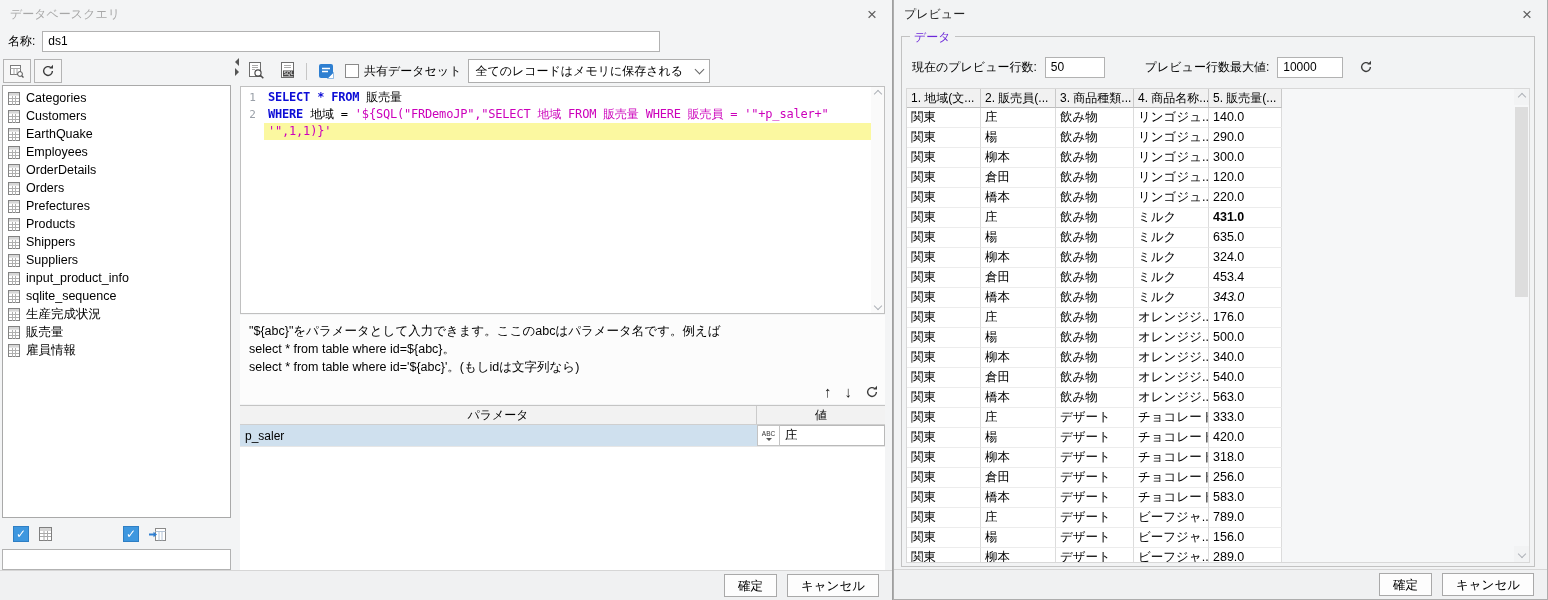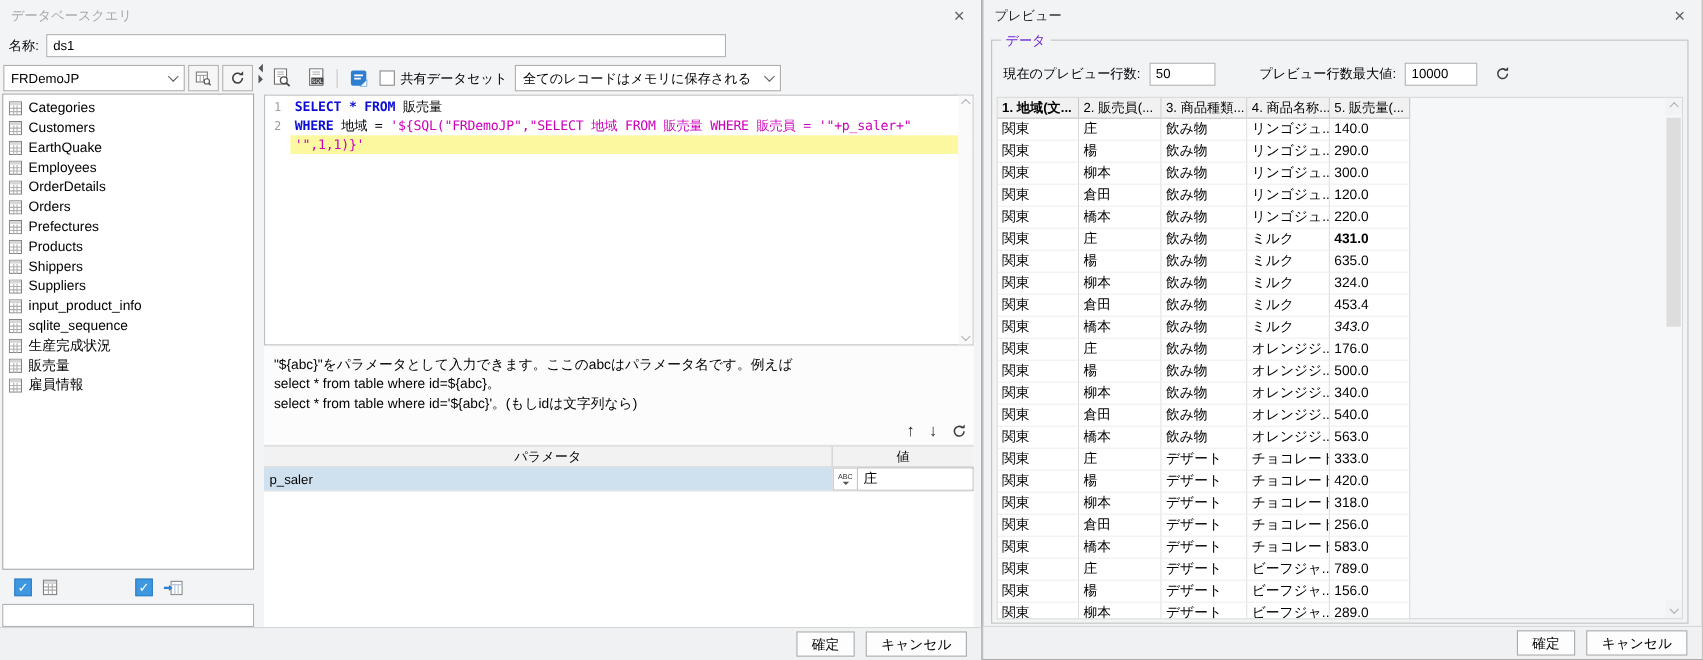--- a/index.html
+++ b/index.html
@@ -135,24 +135,20 @@
     <span class="close-x">×</span>
   </div>
 
   <div class="name-row">
     <span>名称:</span>
     <input id="nameInput" class="txt-input" value="ds1" style="">
   </div>
 
   <div class="left-col">
     <div class="conn-row">
-      <div class="selectbox conn-select">
-        <span>FRDemoJP</span>
-        <span class="chev"></span>
-      </div>
       <div class="tool-btn">
         <span id="icoConnEdit">
             <svg width="16" height="15" viewBox="0 0 16 15">
               <rect x="1.5" y="1.5" width="10" height="9" fill="#fff" stroke="#7a7a7a"></rect>
               <path d="M1.5 4.5h10M5 4.5v6M8 4.5v6" stroke="#a8a8a8" fill="none"></path>
               <circle cx="11" cy="10" r="2.4" fill="#fff" stroke="#555"></circle>
               <path d="M12.7 11.7l1.8 1.8" stroke="#555" stroke-width="1.3"></path>
             </svg>
           </span>
       </div>
@@ -459,21 +455,21 @@
       <span class="ico-refresh" style="margin-left:8px;">
           <svg width="14" height="14" viewBox="0 0 14 14">
             <path d="M11.4 7a4.4 4.4 0 1 1-1.5-3.3" fill="none" stroke="#3c3c3c" stroke-width="1.4"></path>
             <path d="M12 0.8v3.6H8.4z" fill="#3c3c3c"></path>
           </svg>
         </span>
     </div>
 
     <div class="pv-table">
       <div class="pv-hrow">
-          <span class="pv-hcell" style="width: 74px; font-weight: bold;">1. 地域(文...</span>
+          <span class="pv-hcell" style="width: 74px;">1. 地域(文...</span>
           <span class="pv-hcell" style="width: 75px;">2. 販売員(...</span>
           <span class="pv-hcell" style="width: 78px;">3. 商品種類...</span>
           <span class="pv-hcell" style="width: 75px;">4. 商品名称...</span>
           <span class="pv-hcell" style="width: 73px;">5. 販売量(...</span>
         </div>
       <div>
           <div class="pv-row">
             <span class="pv-cell" style="width: 74px;">関東</span>
             <span class="pv-cell" style="width: 75px;">庄</span>
             <span class="pv-cell" style="width: 78px;">飲み物</span>

